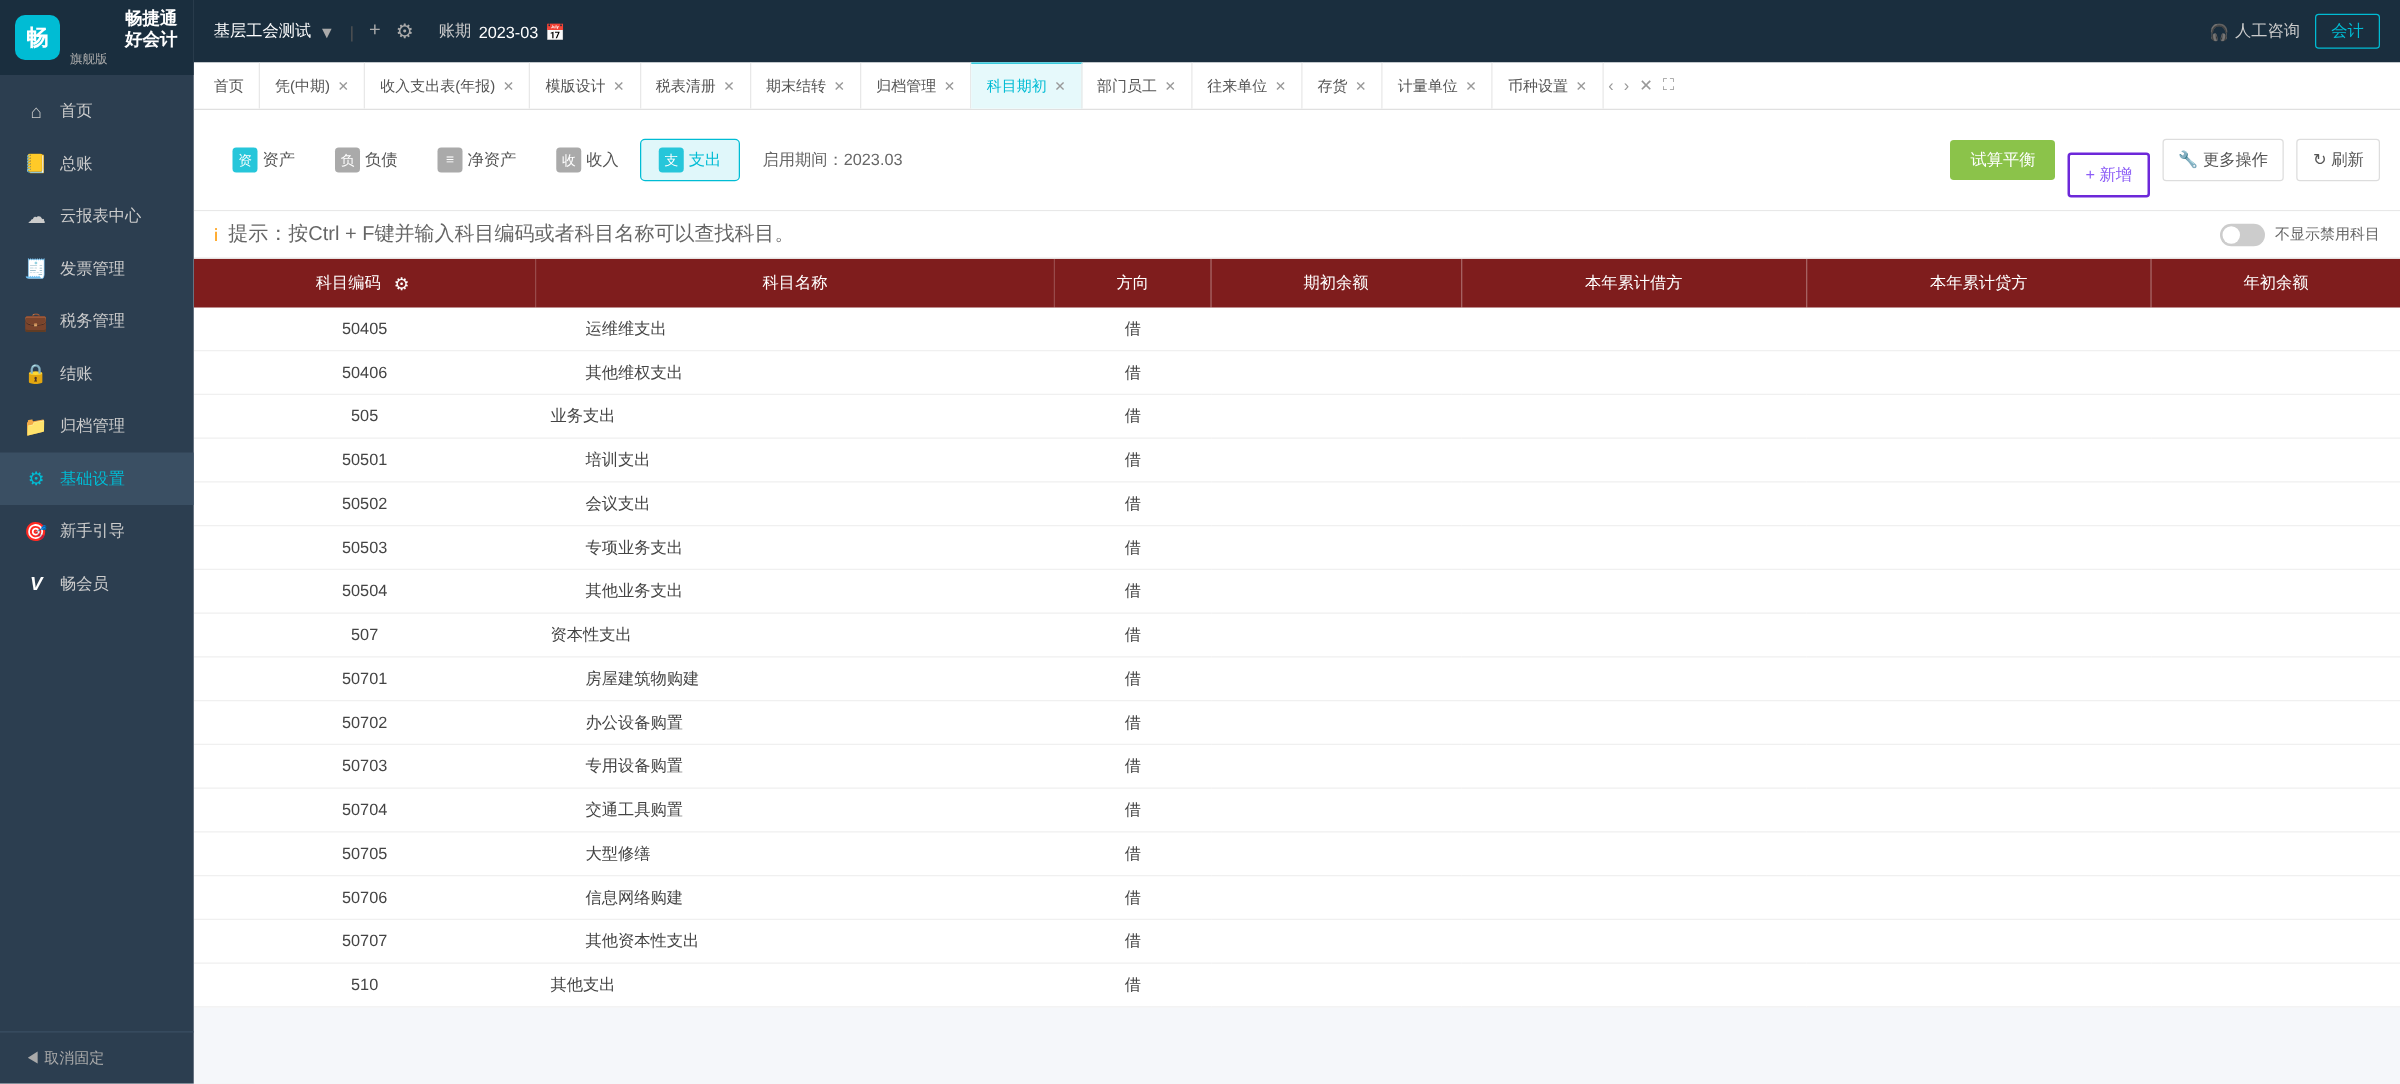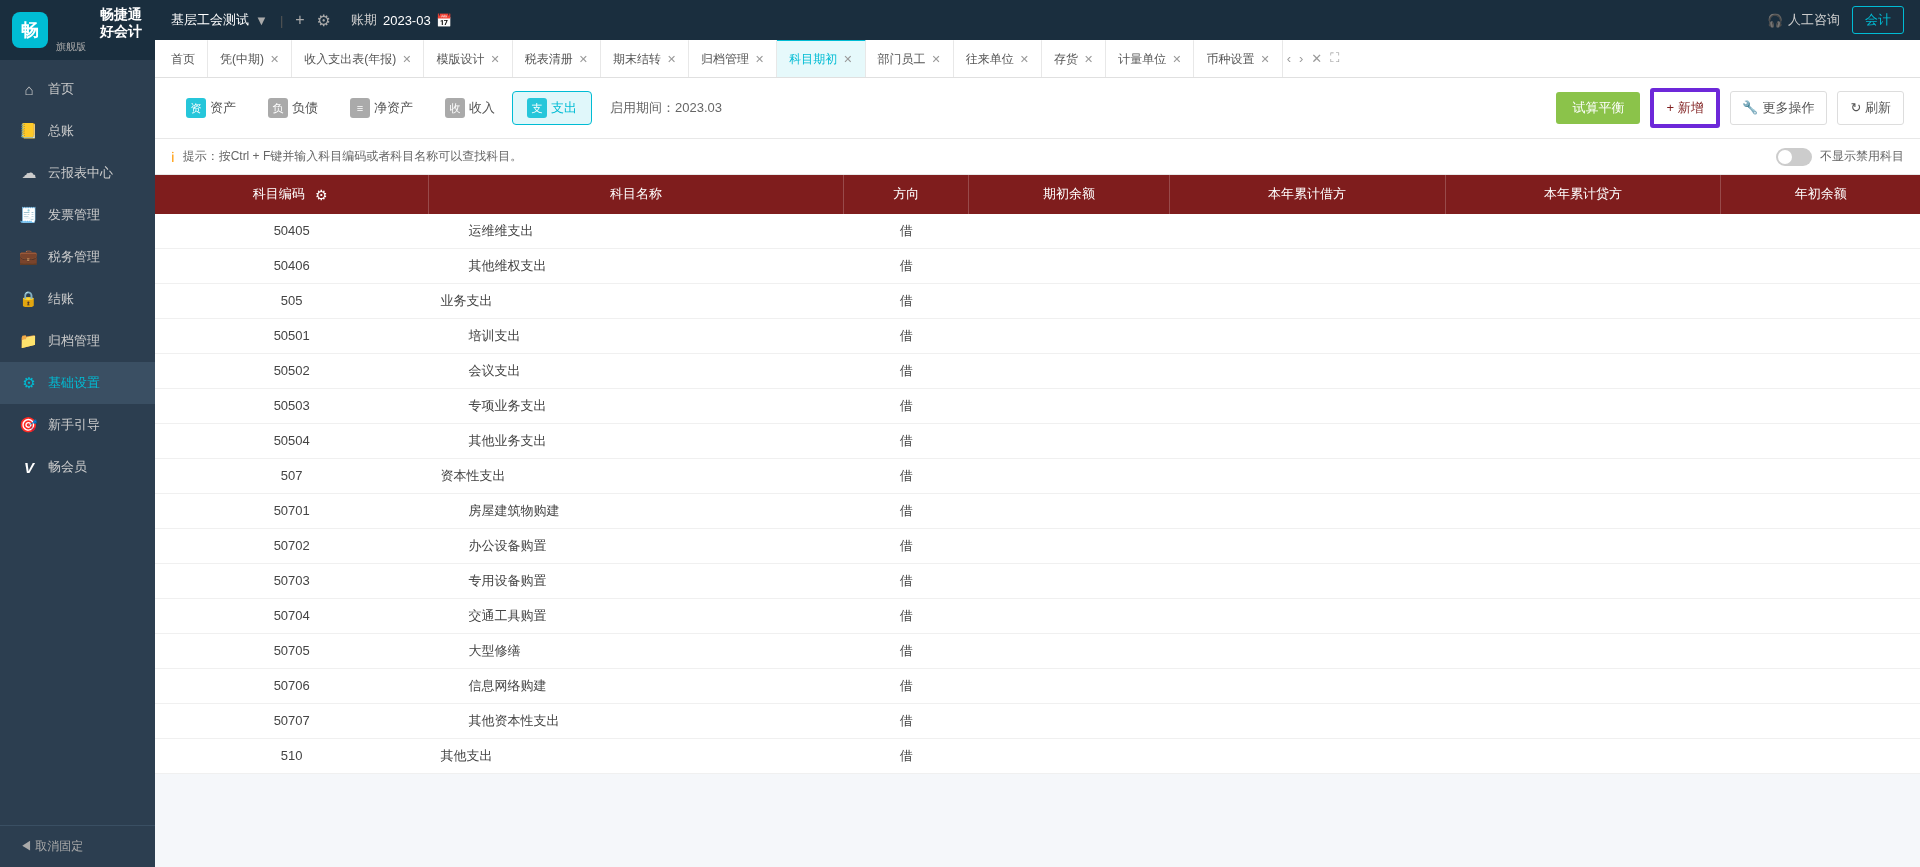--- a/index.html
+++ b/index.html
@@ -14,21 +14,21 @@
     .sidebar-nav { flex: 1; padding-top: 8px; }
     .nav-item { display: flex; align-items: center; gap: 10px; padding: 12px 20px; color: #ccc; cursor: pointer; font-size: 13px; }
     .nav-item.active { background: #3a4f63; color: #00bcd4; }
     .nav-icon { width: 18px; height: 18px; display: flex; align-items: center; justify-content: center; font-size: 15px; }
     .sidebar-footer { padding: 12px 20px; color: #aaa; font-size: 12px; cursor: pointer; display: flex; align-items: center; gap: 6px; border-top: 1px solid #3a4f63; }
 
     
     .main { flex: 1; display: flex; flex-direction: column; height: 867px; overflow: hidden; }
 
     
-    .topbar { height: 40px; background: #1a2e3e; display: flex; align-items: center; padding: 0 16px; gap: 12px; flex-shrink: 0; }
+    .topbar { height: 50px; background: #1a2e3e; display: flex; align-items: center; padding: 0 16px; gap: 12px; flex-shrink: 0; }
     .topbar-org { color: #ccc; font-size: 13px; display: flex; align-items: center; gap: 6px; }
     .topbar-org-name { color: white; }
     .topbar-divider { color: #555; }
     .topbar-add { color: #aaa; font-size: 16px; cursor: pointer; }
     .topbar-settings { color: #aaa; font-size: 16px; cursor: pointer; }
     .topbar-period { color: #ccc; font-size: 13px; display: flex; align-items: center; gap: 6px; margin-left: 8px; }
     .topbar-right { margin-left: auto; display: flex; align-items: center; gap: 12px; }
     .topbar-help { color: #ccc; font-size: 13px; display: flex; align-items: center; gap: 4px; cursor: pointer; }
     .topbar-account-btn { background: transparent; border: 1px solid #00bcd4; color: #00bcd4; padding: 4px 12px; border-radius: 3px; cursor: pointer; font-size: 13px; }
 
@@ -42,28 +42,28 @@
     
     .content { flex: 1; background: #f5f7fa; overflow: hidden; display: flex; flex-direction: column; }
 
     
     .filter-tabs { background: #fff; padding: 10px 16px; display: flex; align-items: center; gap: 2px; border-bottom: 1px solid #e8e8e8; flex-shrink: 0; }
     .filter-tab { display: flex; align-items: center; gap: 4px; padding: 6px 14px; border-radius: 4px; cursor: pointer; font-size: 13px; color: #555; border: 1px solid transparent; }
     .filter-tab.active { background: #e0f7fa; color: #00bcd4; border-color: #00bcd4; }
     .filter-period { margin-left: 16px; color: #666; font-size: 13px; }
     .filter-right { margin-left: auto; display: flex; align-items: center; gap: 10px; }
     .btn-balance { background: #8bc34a; color: white; border: none; padding: 7px 16px; border-radius: 3px; cursor: pointer; font-size: 13px; }
-    .btn-add { background: white; color: #7f1d1d; border: 4px solid #6d28d9; padding: 7px 12px; border-radius: 3px; cursor: pointer; font-size: 13px; display: flex; align-items: center; gap: 4px; }
+    .btn-add { background: white; color: #8b5cf6; border: 2px solid #6d28d9; padding: 7px 12px; border-radius: 3px; cursor: pointer; font-size: 13px; display: flex; align-items: center; gap: 4px; margin-top: 24px; }
     .btn-more { background: white; color: #555; border: 1px solid #ddd; padding: 7px 12px; border-radius: 3px; cursor: pointer; font-size: 13px; display: flex; align-items: center; gap: 4px; }
     .btn-refresh { background: white; color: #555; border: 1px solid #ddd; padding: 7px 12px; border-radius: 3px; cursor: pointer; font-size: 13px; display: flex; align-items: center; gap: 4px; }
 
     
     .notice-bar { background: #fff; padding: 8px 16px; display: flex; align-items: center; gap: 8px; border-bottom: 1px solid #e8e8e8; flex-shrink: 0; }
     .notice-icon { color: #ff9800; font-size: 14px; }
-    .notice-text { color: #666; font-size: 12px; }
+    .notice-text { color: #666; font-size: 16px; }
     .notice-right { margin-left: auto; display: flex; align-items: center; gap: 8px; }
     .toggle-switch { width: 36px; height: 18px; background: #ccc; border-radius: 9px; position: relative; cursor: pointer; }
     .toggle-knob { width: 14px; height: 14px; background: white; border-radius: 50%; position: absolute; top: 2px; left: 2px; transition: left 0.2s; }
     .toggle-label { color: #666; font-size: 12px; }
 
     
     .table-container { flex: 1; overflow: auto; }
     table { width: 100%; border-collapse: collapse; background: white; }
     thead tr { background: #7f1d1d; color: white; }
     thead th { padding: 10px 8px; text-align: center; font-weight: normal; font-size: 13px; white-space: nowrap; border-right: 1px solid rgba(255,255,255,0.2); }

